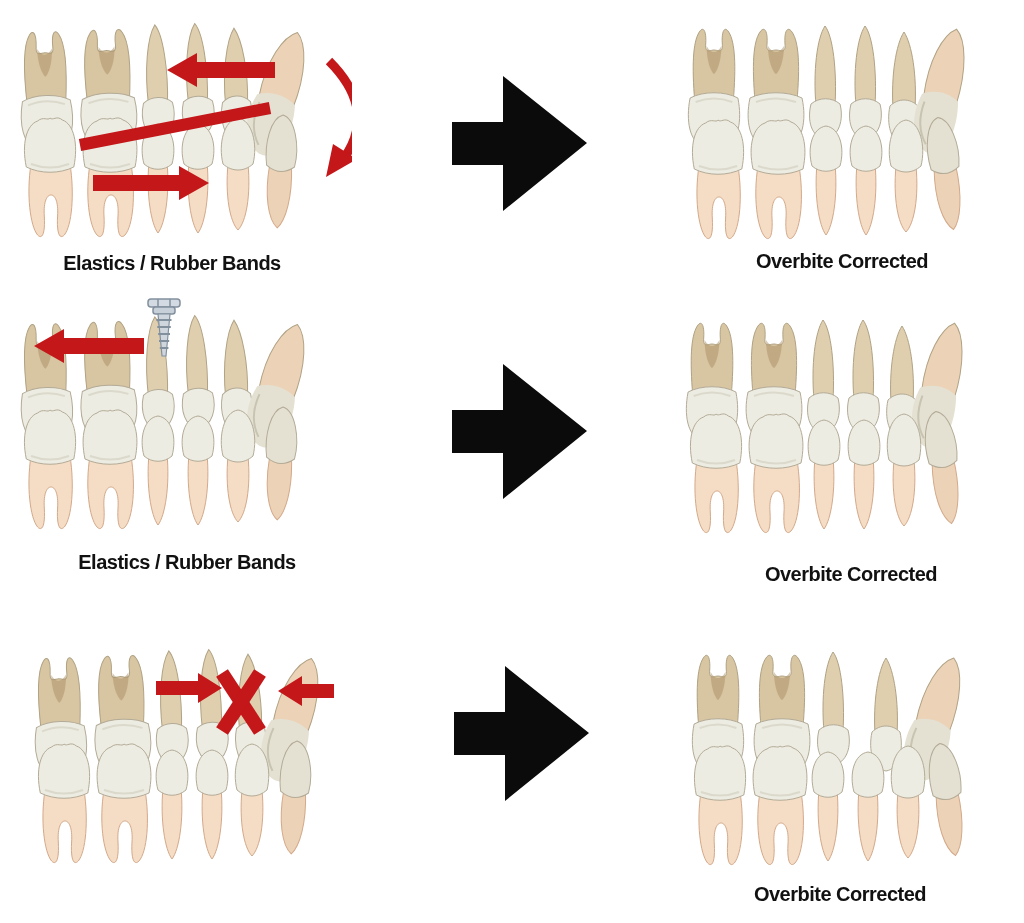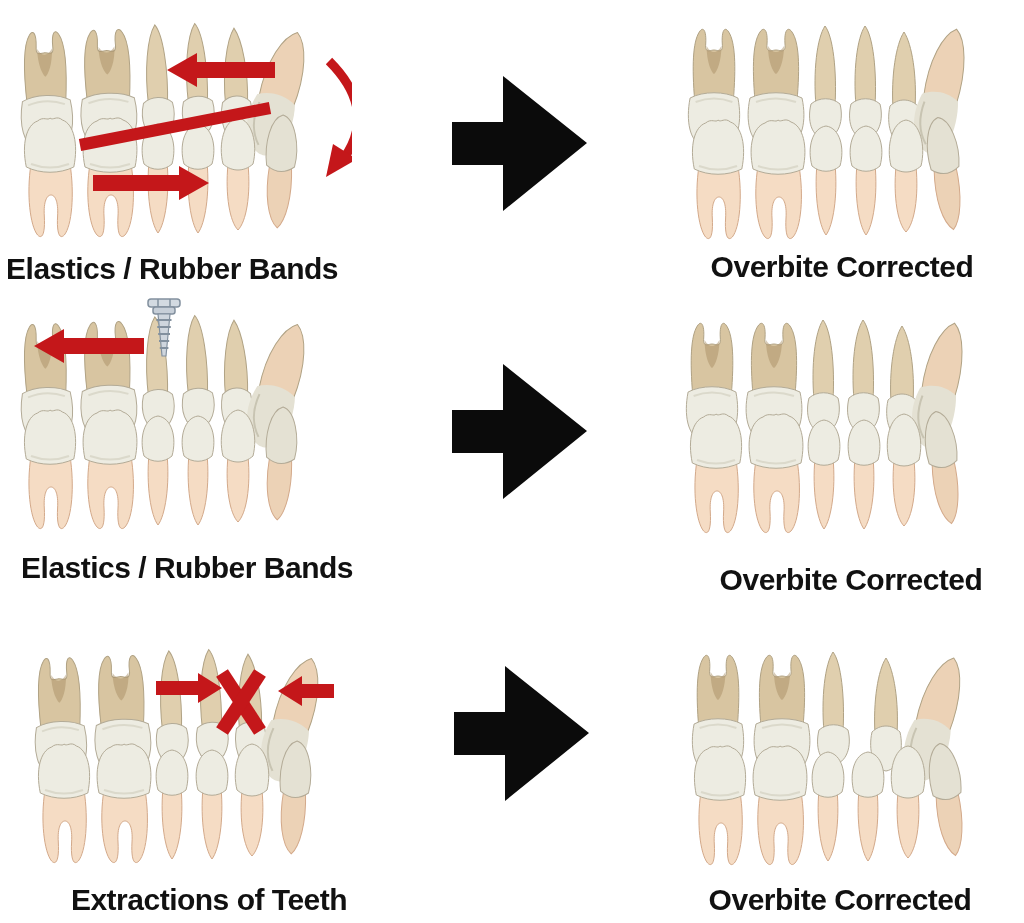--- a/index.html
+++ b/index.html
@@ -10,21 +10,21 @@
     font-family:"Liberation Sans", sans-serif;
     overflow:hidden;
   }
   .panel{position:absolute;}
   .panel svg{display:block;}
   .transition{position:absolute;width:136px;height:137px;}
   .caption{
     position:absolute;
     text-align:center;
     font-weight:700;
-    font-size:30px;
+    font-size:20px;
     letter-spacing:-0.5px;
     color:#111111;
     white-space:nowrap;
   }
   
   #before-0{left:12px;top:4px;}
   #arrow-0{left:452px;top:75px;}
   #after-0{left:680px;top:6px;}
   #cap-m0{left:2px;top:252px;width:340px;}
   #cap-r0{left:680px;top:250px;width:324px;}
@@ -346,16 +346,15 @@
           <path d="M172.0,160 C167.0,142 172.0,122 186.0,120 C200.0,122 205.0,142 200.0,160 C192.0,167 180.0,167 172.0,160 Z" fill="#edece2" stroke="#b3ab97" stroke-width="1"></path>
           <path d="M216.0,160 C213.0,192 218.0,218 226.0,226 C234.0,218 239.0,192 236.0,160 Z" fill="#f5dcc4" stroke="#d3a98a" stroke-width="1"></path>
           <path d="M211.0,160 C206.0,140 212.0,116 226.0,114 C240.0,116 246.0,140 241.0,160 C232.0,168 220.0,168 211.0,160 Z" fill="#edece2" stroke="#b3ab97" stroke-width="1"></path>
           <g transform="rotate(-7 266 170)">
             <path d="M255.0,162 C252.0,192 257.0,216 267.0,224 C275.0,216 280.0,192 277.0,162 Z" fill="#ecd2b6" stroke="#d3a98a" stroke-width="1"></path>
             <path d="M252.0,162 C248.0,140 253.0,115 265.0,111 C277.0,114 284.0,140 280.0,162 C271.0,169 261.0,169 252.0,162 Z" fill="#e4e1d3" stroke="#b3ab97" stroke-width="1"></path>
           </g>
         </g>
       </svg>
     </div>
-  <div class="caption" id="cap-m2">Extractions of Teeth</div>
   <div class="caption" id="cap-r2">Overbite Corrected</div>
 
 </div>
 
 </body></html>

